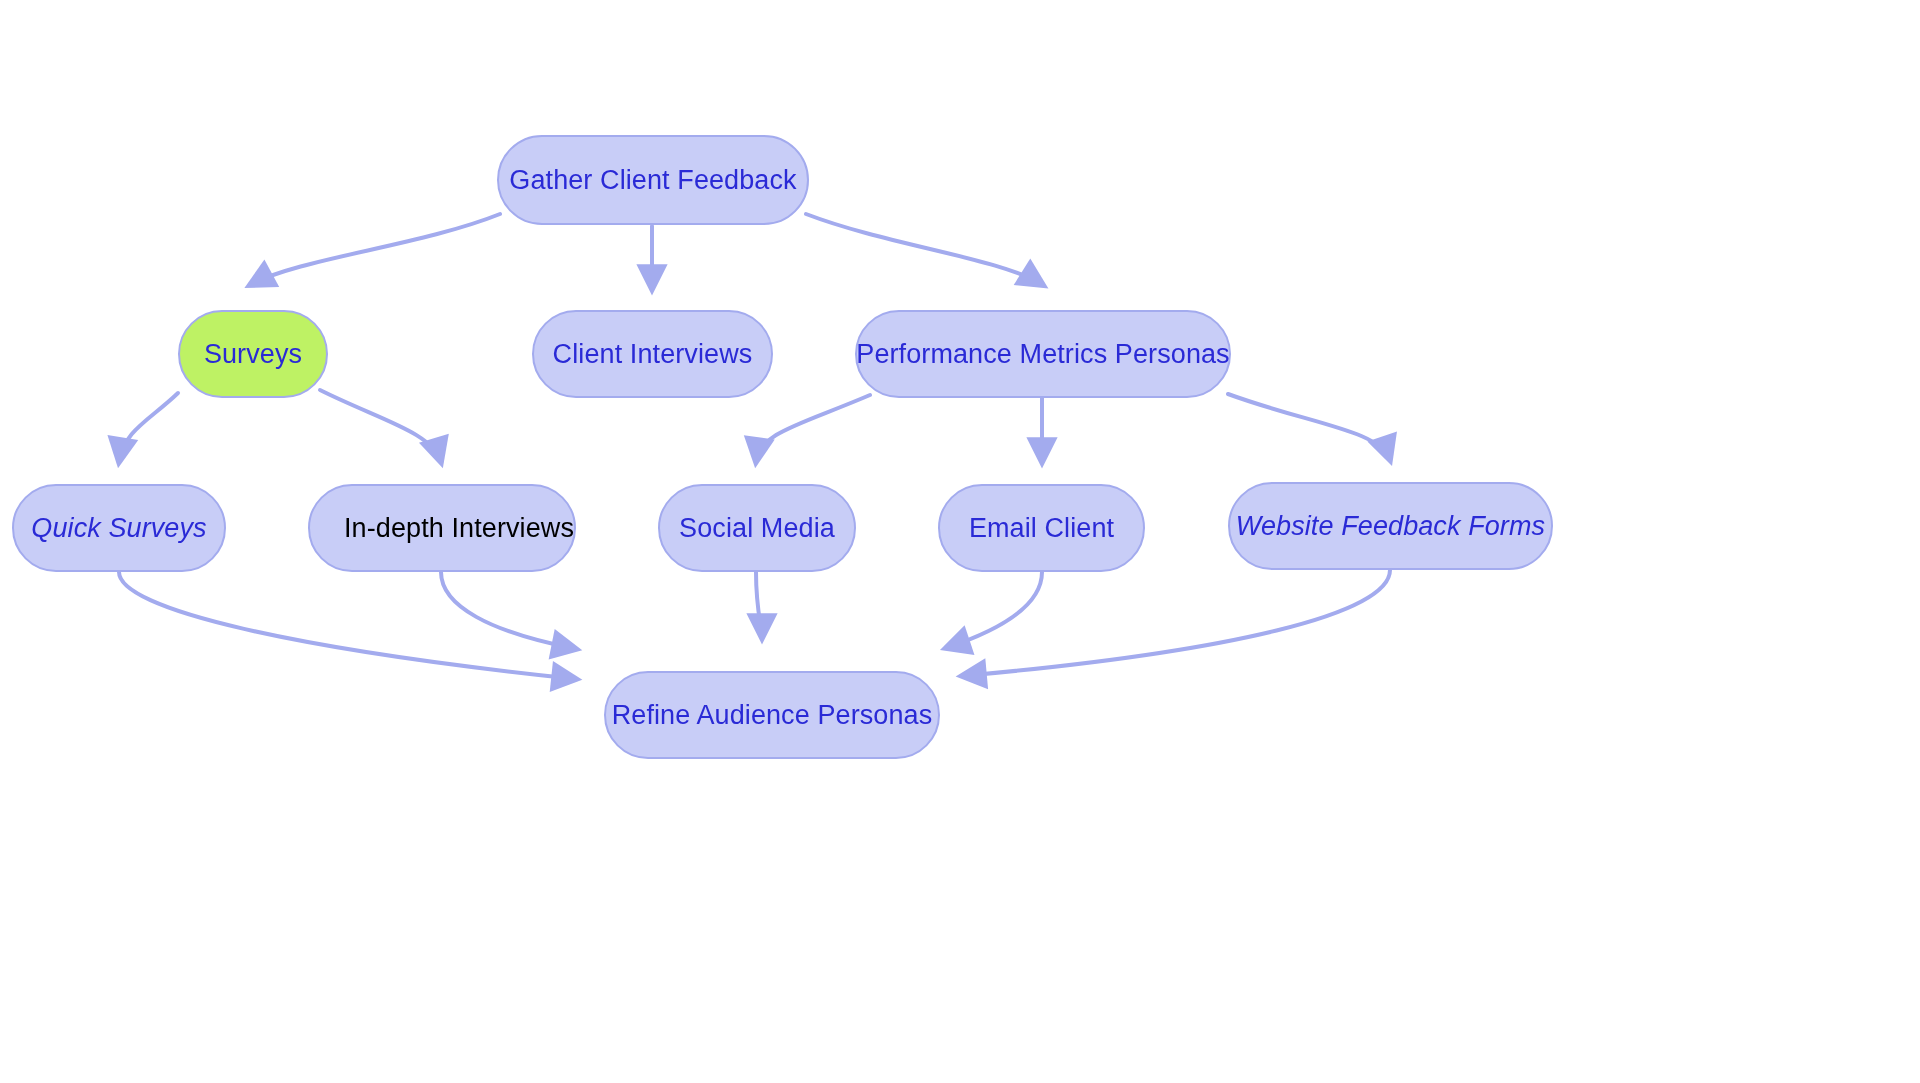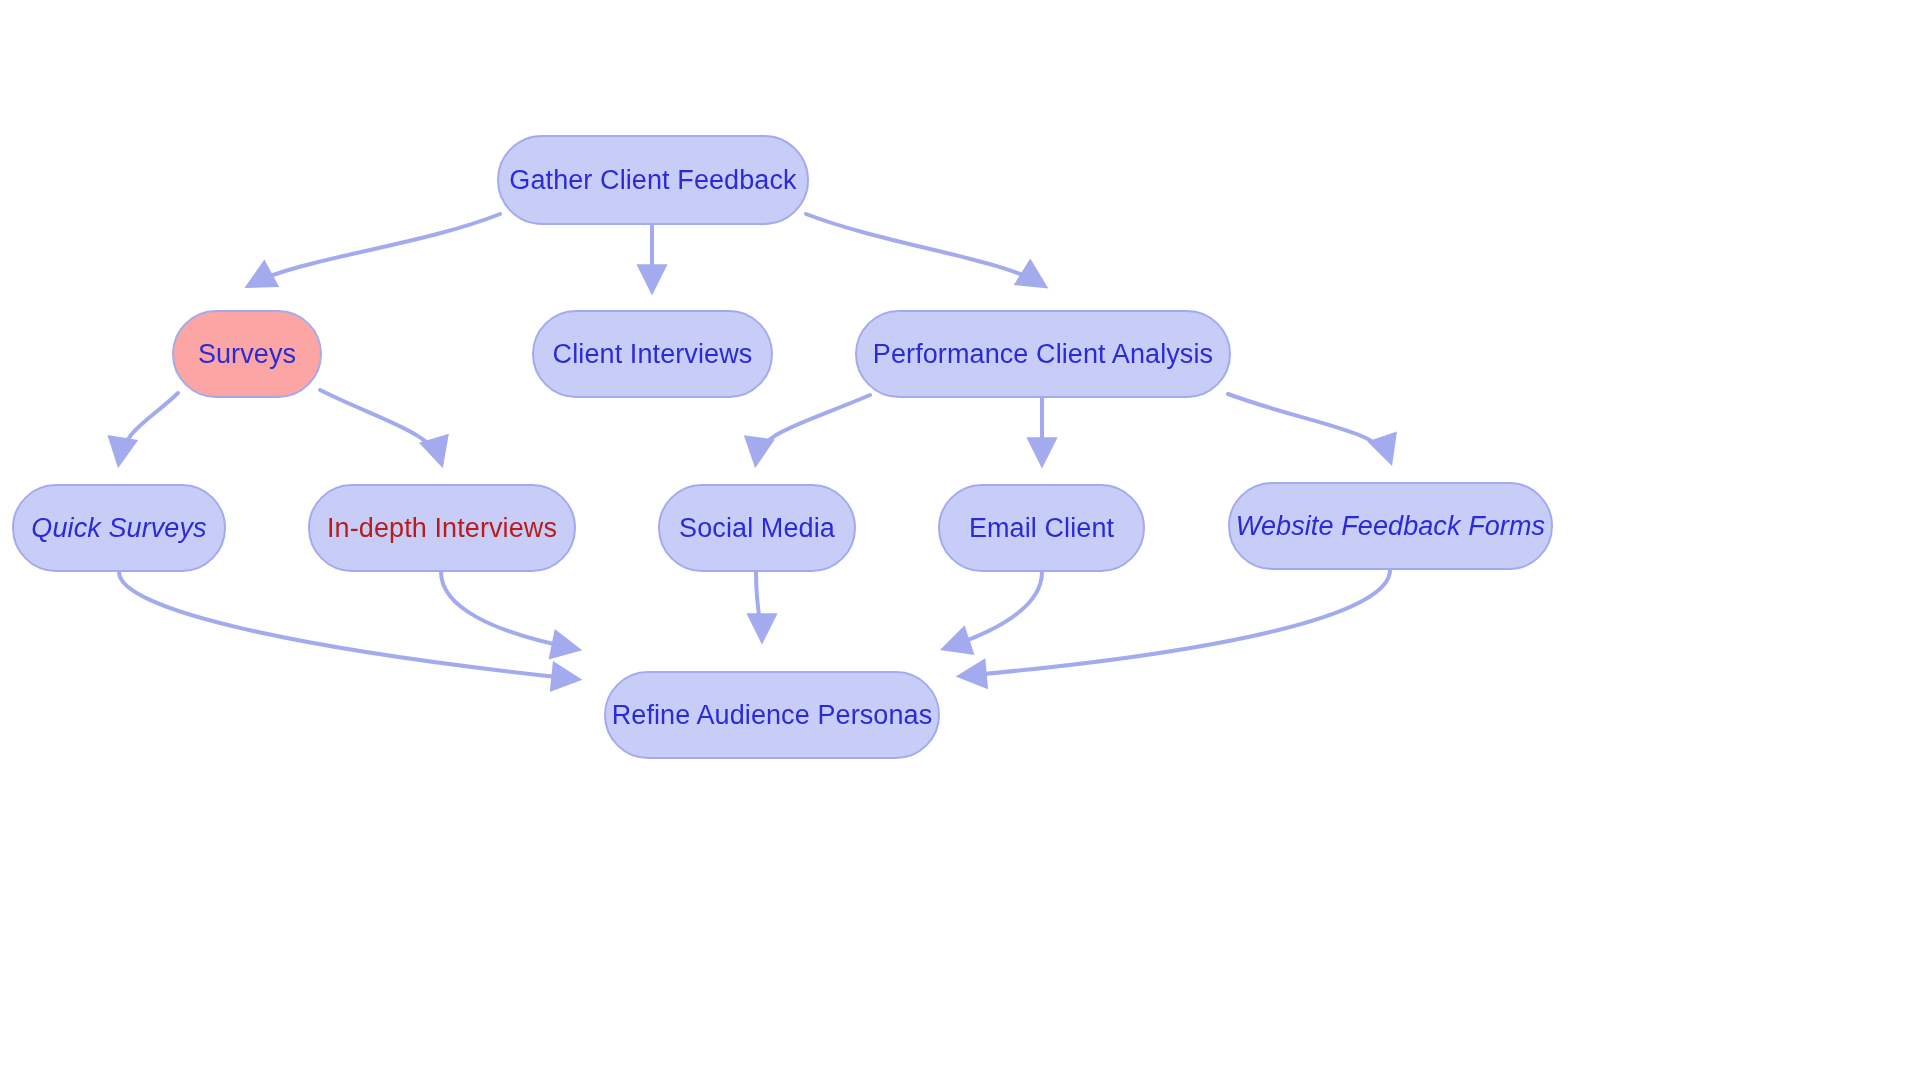--- a/index.html
+++ b/index.html
@@ -71,33 +71,33 @@
         <path d="M 756 572 C 756 610 762 628 762 638" fill="none" stroke="#a3abee" stroke-width="4" stroke-linecap="round" marker-end="url(#arrowhead)"></path>
         <path d="M 1042 572 C 1042 606 1000 630 946 648" fill="none" stroke="#a3abee" stroke-width="4" stroke-linecap="round" marker-end="url(#arrowhead)"></path>
         <path d="M 1390 570 C 1390 614 1230 652 962 676" fill="none" stroke="#a3abee" stroke-width="4" stroke-linecap="round" marker-end="url(#arrowhead)"></path>
       </g>
   </svg>
 
   <div id="nodes-layer">
       <div class="node" style="left: 497px; top: 135px; width: 312px; height: 90px; background: rgb(200, 205, 247); border-color: rgb(163, 171, 238); color: rgb(42, 42, 214);">
         <span class="node-label">Gather Client Feedback</span>
       </div>
-      <div class="node" style="left: 172px; top: 310px; width: 150px; height: 88px; background: #fca5a5; border-color: rgb(163, 171, 238); color: rgb(42, 42, 214);">
+      <div class="node" style="left: 178px; top: 310px; width: 150px; height: 88px; background: #bef264; border-color: rgb(163, 171, 238); color: rgb(42, 42, 214);">
         <span class="node-label">Surveys</span>
       </div>
       <div class="node" style="left: 532px; top: 310px; width: 241px; height: 88px; background: rgb(200, 205, 247); border-color: rgb(163, 171, 238); color: rgb(42, 42, 214);">
         <span class="node-label">Client Interviews</span>
       </div>
       <div class="node" style="left: 855px; top: 310px; width: 376px; height: 88px; background: rgb(200, 205, 247); border-color: rgb(163, 171, 238); color: rgb(42, 42, 214);">
-        <span class="node-label">Performance Client Analysis</span>
+        <span class="node-label">Performance Metrics Personas</span>
       </div>
       <div class="node" style="left: 12px; top: 484px; width: 214px; height: 88px; background: rgb(200, 205, 247); border-color: rgb(163, 171, 238); color: rgb(42, 42, 214); font-style: italic;">
         <span class="node-label">Quick Surveys</span>
       </div>
-      <div class="node" style="left: 308px; top: 484px; width: 268px; height: 88px; background: rgb(200, 205, 247); border-color: rgb(163, 171, 238); color: #b91c1c;">
+      <div class="node" style="left: 308px; top: 484px; width: 268px; height: 88px; background: rgb(200, 205, 247); border-color: rgb(163, 171, 238); color: #000000; justify-content: flex-end;">
         <span class="node-label">In-depth Interviews</span>
       </div>
       <div class="node" style="left: 658px; top: 484px; width: 198px; height: 88px; background: rgb(200, 205, 247); border-color: rgb(163, 171, 238); color: rgb(42, 42, 214);">
         <span class="node-label">Social Media</span>
       </div>
       <div class="node" style="left: 938px; top: 484px; width: 207px; height: 88px; background: rgb(200, 205, 247); border-color: rgb(163, 171, 238); color: rgb(42, 42, 214);">
         <span class="node-label">Email Client</span>
       </div>
       <div class="node" style="left: 1228px; top: 482px; width: 325px; height: 88px; background: rgb(200, 205, 247); border-color: rgb(163, 171, 238); color: rgb(42, 42, 214); font-style: italic;">
         <span class="node-label">Website Feedback Forms</span>

